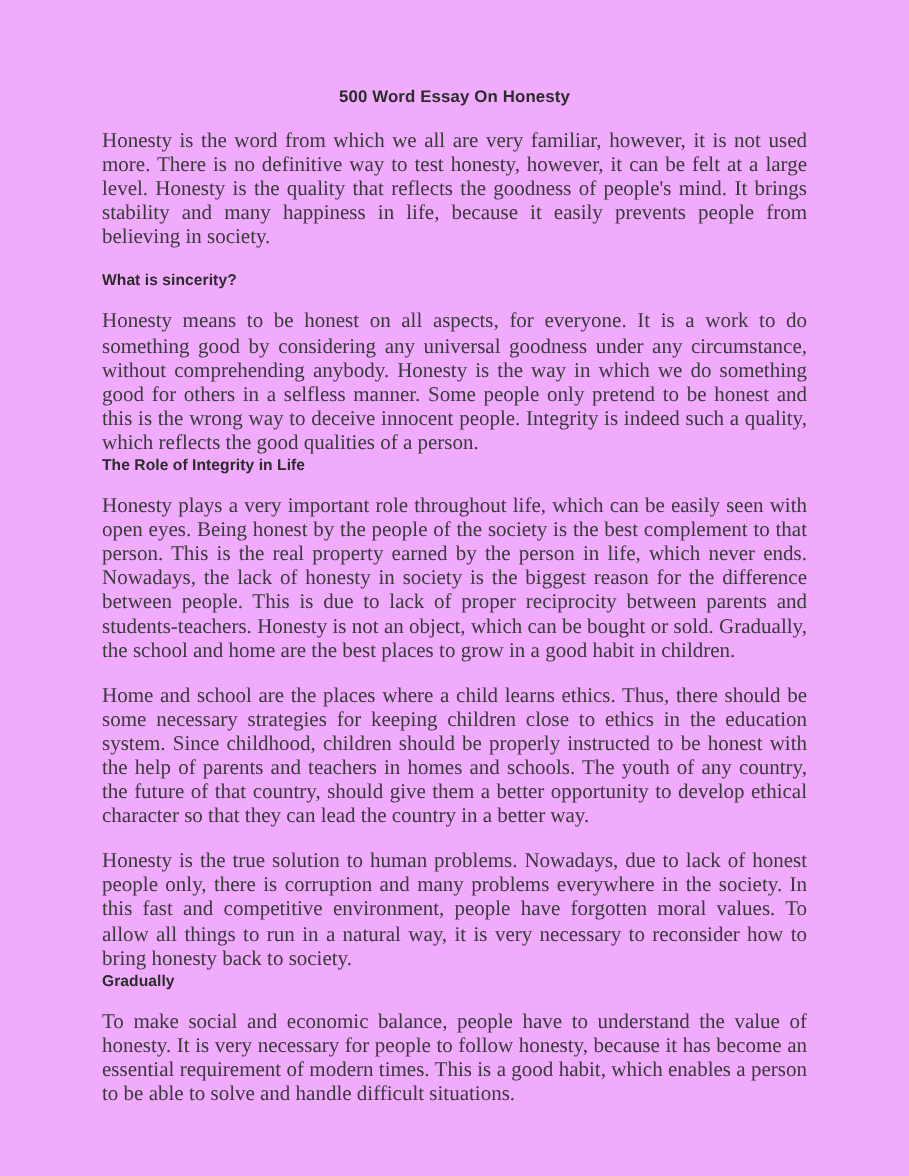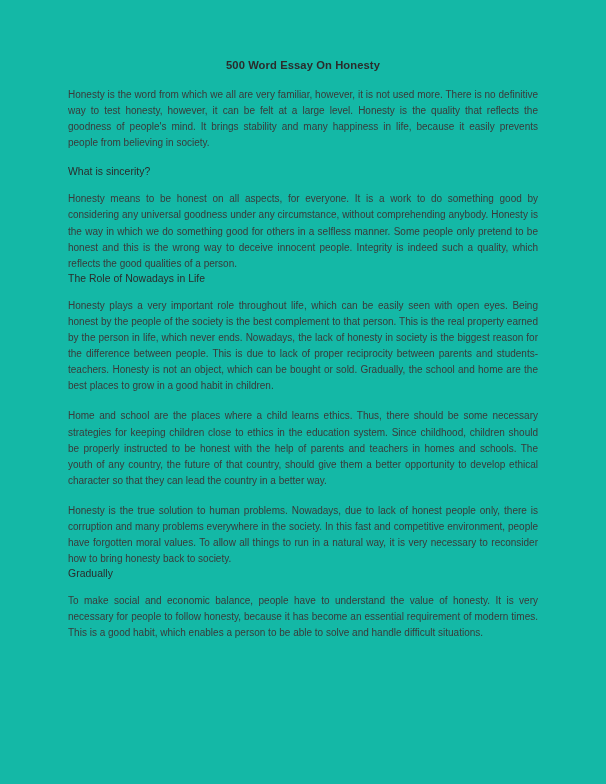--- a/index.html
+++ b/index.html
@@ -10,48 +10,49 @@
   body {
     width: 606px;
     height: 784px;
     font-family: "Liberation Sans", sans-serif;
     color: #3a3a3a;
     overflow: hidden;
   }
   .page {
     width: 606px;
     height: 784px;
-    background: #14b8a6;
+    background: #f0abfc;
     box-sizing: border-box;
     padding: 58px 68px 0 68px;
   }
   .doc-title {
     font-size: 11.2px;
     font-weight: bold;
     color: #2b2b2b;
     text-align: center;
     letter-spacing: 0.1px;
     margin: 0 0 14px 0;
     line-height: 15px;
   }
   .section-heading {
     font-size: 10.4px;
-    font-weight: normal;
+    font-weight: bold;
     color: #2b2b2b;
     margin: 0 0 9px 0;
     line-height: 14px;
     letter-spacing: 0.05px;
   }
   .body-par {
-    font-size: 10px;
+    font-size: 14px;
     line-height: 16.1px;
     text-align: justify;
     color: #3a3a3a;
     margin: 12px 0 14px 0;
     hyphens: none;
+    font-family: Liberation Serif, serif;
   }
   .body-par:last-child {
     margin-bottom: 0;
   }
   .block {
     margin-bottom: 0;
   }
 </style>
 </head>
 <body>
@@ -61,21 +62,21 @@
   <h1 class="doc-title">500 Word Essay On Honesty</h1>
 
   <p class="body-par">Honesty is the word from which we all are very familiar, however, it is not used more. There is no definitive way to test honesty, however, it can be felt at a large level. Honesty is the quality that reflects the goodness of people's mind. It brings stability and many happiness in life, because it easily prevents people from believing in society.</p>
 
   <div class="block">
     <h2 class="section-heading">What is sincerity?</h2>
     <p class="body-par">Honesty means to be honest on all aspects, for everyone. It is a work to do something good by considering any universal goodness under any circumstance, without comprehending anybody. Honesty is the way in which we do something good for others in a selfless manner. Some people only pretend to be honest and this is the wrong way to deceive innocent people. Integrity is indeed such a quality, which reflects the good qualities of a person.</p>
   </div>
 
   <div class="block">
-    <h2 class="section-heading">The Role of Nowadays in Life</h2>
+    <h2 class="section-heading">The Role of Integrity in Life</h2>
     <p class="body-par">Honesty plays a very important role throughout life, which can be easily seen with open eyes. Being honest by the people of the society is the best complement to that person. This is the real property earned by the person in life, which never ends. Nowadays, the lack of honesty in society is the biggest reason for the difference between people. This is due to lack of proper reciprocity between parents and students-teachers. Honesty is not an object, which can be bought or sold. Gradually, the school and home are the best places to grow in a good habit in children.</p>
     <p class="body-par">Home and school are the places where a child learns ethics. Thus, there should be some necessary strategies for keeping children close to ethics in the education system. Since childhood, children should be properly instructed to be honest with the help of parents and teachers in homes and schools. The youth of any country, the future of that country, should give them a better opportunity to develop ethical character so that they can lead the country in a better way.</p>
     <p class="body-par">Honesty is the true solution to human problems. Nowadays, due to lack of honest people only, there is corruption and many problems everywhere in the society. In this fast and competitive environment, people have forgotten moral values. To allow all things to run in a natural way, it is very necessary to reconsider how to bring honesty back to society.</p>
   </div>
 
   <div class="block">
     <h2 class="section-heading">Gradually</h2>
     <p class="body-par">To make social and economic balance, people have to understand the value of honesty. It is very necessary for people to follow honesty, because it has become an essential requirement of modern times. This is a good habit, which enables a person to be able to solve and handle difficult situations.</p>
   </div>
 

